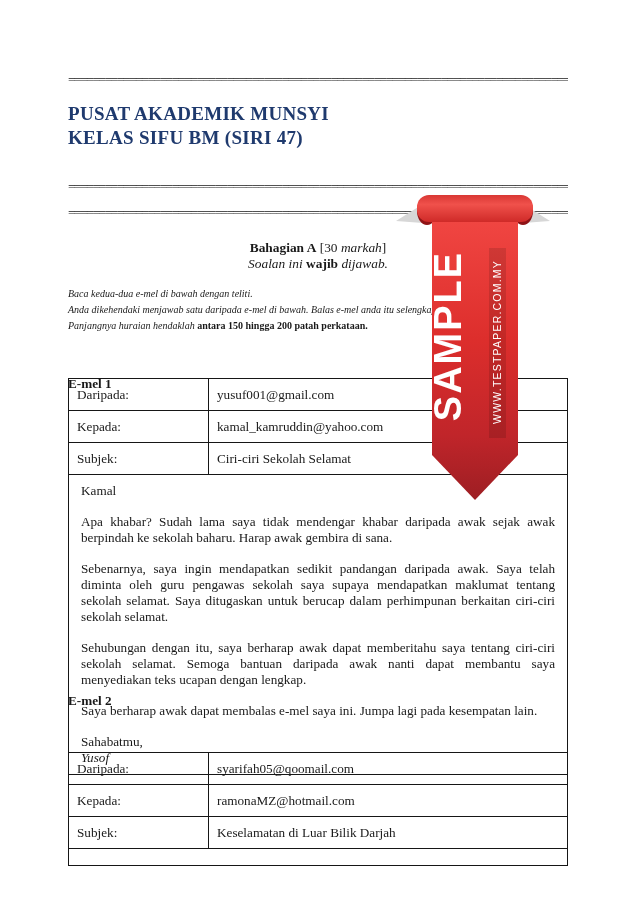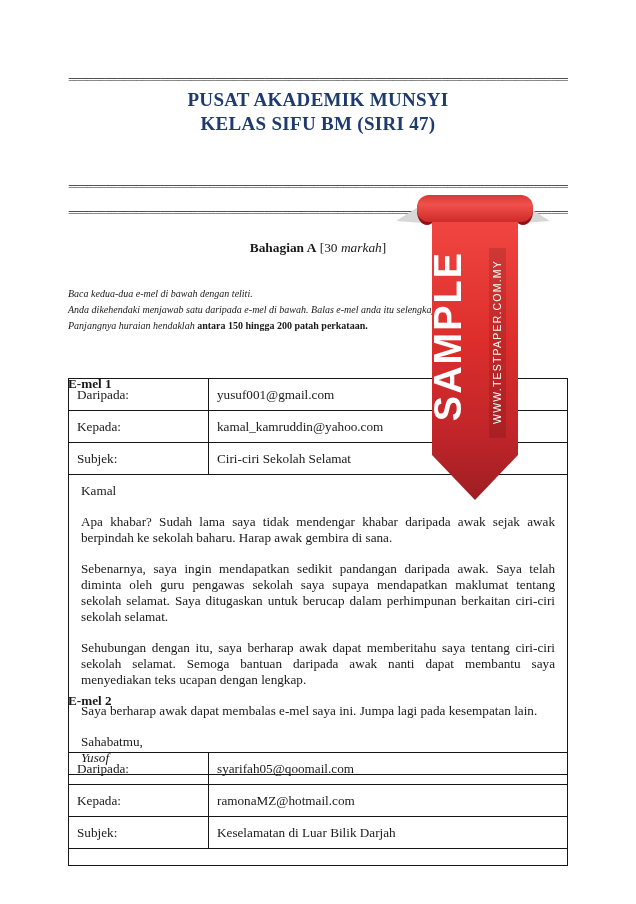--- a/index.html
+++ b/index.html
@@ -12,21 +12,21 @@
 
   .sep {
     font-size:13.5px; letter-spacing:-1.5px; white-space:nowrap;
     overflow:hidden; height:12px; line-height:11px; color:#141414;
   }
   #sep1 { top:74px; }
   #sep2 { top:181px; }
   #sep3 { top:207px; }
 
   .header {
-    top:88px; text-align:center; color:#1f3a6e;
+    top:102px; color:#1f3a6e;
     font-weight:bold; font-size:19px; line-height:23.5px; letter-spacing:0.3px;
   }
 
   .bahagian { top:240px; text-align:center; font-size:13.4px; line-height:15.5px; }
   .b  { font-weight:bold; }
   .i  { font-style:italic; }
   .up { font-style:normal; }
 
   .instructions { top:286px; font-style:italic; font-size:10px; line-height:16.2px; text-align:justify; }
 
@@ -63,20 +63,23 @@
     <div>PUSAT AKADEMIK MUNSYI</div>
     <div>KELAS SIFU BM (SIRI 47)</div>
   </div>
 
   <div id="sep2" class="abs sep">==============================================================================================================</div>
   <div id="sep3" class="abs sep">==============================================================================================================</div>
 
   <div class="abs bahagian">
     <div>
       <span class="b">Bahagian A</span><span> [30 </span><span class="i">markah</span><span>]</span>
+    </div>
+    <div class="i">
+      <span>Soalan ini </span><span class="b up">wajib</span><span> dijawab.</span>
     </div>
   </div>
 
   <div class="abs instructions">
     <div>Baca kedua-dua e-mel di bawah dengan teliti.</div>
     <div>Anda dikehendaki menjawab satu daripada e-mel di bawah. Balas e-mel anda itu selengkapnya.</div>
     <div>
       <span>Panjangnya huraian hendaklah </span><span class="b up">antara 150 hingga 200 patah perkataan.</span>
     </div>
   </div>

